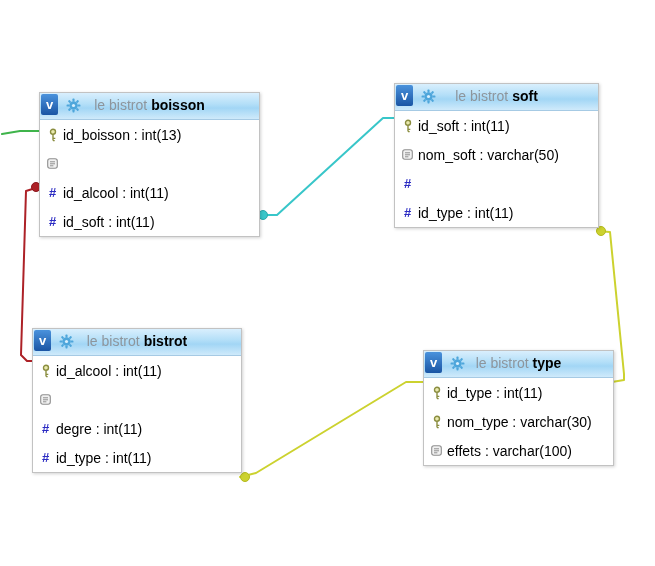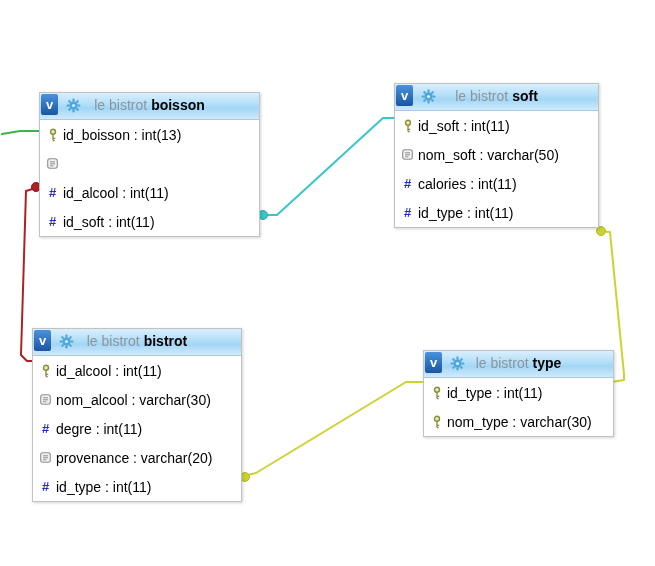--- a/index.html
+++ b/index.html
@@ -132,21 +132,20 @@
         <span class="col-icon">
           <svg width="11" height="11" viewBox="0 0 11 11">
             <rect x="0.7" y="0.7" width="9.6" height="9.6" rx="2.2" fill="#f1f1f1" stroke="#8f8f8f" stroke-width="1.1"></rect>
             <path d="M3 3.8 h5 M3 5.8 h5 M3 7.8 h3.4" stroke="#8f8f8f" stroke-width="1"></path>
           </svg>
         </span>
         <span class="col-label">nom_soft : varchar(50)</span>
       </div>
       <div class="dbrow">
         <span class="col-icon hash-icon">#</span>
-        <span class="col-label">calories : int(11)</span>
       </div>
       <div class="dbrow">
         <span class="col-icon hash-icon">#</span>
         <span class="col-label">id_type : int(11)</span>
       </div>
     </div>
     <div class="dbtable" style="left: 32px; top: 328px; width: 208px;">
       <div class="dbheader">
         <span class="vbadge">v</span>
         <span class="gear"><svg width="15" height="15" viewBox="0 0 16 16">
@@ -174,36 +173,26 @@
         </span>
         <span class="col-label">id_alcool : int(11)</span>
       </div>
       <div class="dbrow">
         <span class="col-icon">
           <svg width="11" height="11" viewBox="0 0 11 11">
             <rect x="0.7" y="0.7" width="9.6" height="9.6" rx="2.2" fill="#f1f1f1" stroke="#8f8f8f" stroke-width="1.1"></rect>
             <path d="M3 3.8 h5 M3 5.8 h5 M3 7.8 h3.4" stroke="#8f8f8f" stroke-width="1"></path>
           </svg>
         </span>
-        <span class="col-label">nom_alcool : varchar(30)</span>
       </div>
       <div class="dbrow">
         <span class="col-icon hash-icon">#</span>
         <span class="col-label">degre : int(11)</span>
       </div>
       <div class="dbrow">
-        <span class="col-icon">
-          <svg width="11" height="11" viewBox="0 0 11 11">
-            <rect x="0.7" y="0.7" width="9.6" height="9.6" rx="2.2" fill="#f1f1f1" stroke="#8f8f8f" stroke-width="1.1"></rect>
-            <path d="M3 3.8 h5 M3 5.8 h5 M3 7.8 h3.4" stroke="#8f8f8f" stroke-width="1"></path>
-          </svg>
-        </span>
-        <span class="col-label">provenance : varchar(20)</span>
-      </div>
-      <div class="dbrow">
         <span class="col-icon hash-icon">#</span>
         <span class="col-label">id_type : int(11)</span>
       </div>
     </div>
     <div class="dbtable" style="left: 423px; top: 350px; width: 189px;">
       <div class="dbheader">
         <span class="vbadge">v</span>
         <span class="gear"><svg width="15" height="15" viewBox="0 0 16 16">
             <g fill="#4ea6db">
               <rect x="6.9" y="0.6" width="2.2" height="3" rx="0.7" transform="rotate(0 8 8)"></rect>
@@ -230,15 +219,24 @@
         <span class="col-label">id_type : int(11)</span>
       </div>
       <div class="dbrow">
         <span class="col-icon">
           <svg width="10" height="14" viewBox="0 0 10 14">
             <circle cx="5" cy="3.8" r="2.5" fill="#e9e9ae" stroke="#8a8d3f" stroke-width="1.4"></circle>
             <path d="M5 6.4 V12.6 M5 10.4 h2.3 M5 12.6 h1.7" stroke="#8a8d3f" stroke-width="1.4" fill="none"></path>
           </svg>
         </span>
         <span class="col-label">nom_type : varchar(30)</span>
+      </div>
+      <div class="dbrow">
+        <span class="col-icon">
+          <svg width="11" height="11" viewBox="0 0 11 11">
+            <rect x="0.7" y="0.7" width="9.6" height="9.6" rx="2.2" fill="#f1f1f1" stroke="#8f8f8f" stroke-width="1.1"></rect>
+            <path d="M3 3.8 h5 M3 5.8 h5 M3 7.8 h3.4" stroke="#8f8f8f" stroke-width="1"></path>
+          </svg>
+        </span>
+        <span class="col-label">effets : varchar(100)</span>
       </div>
     </div>
   </div>
 
 </body></html>

